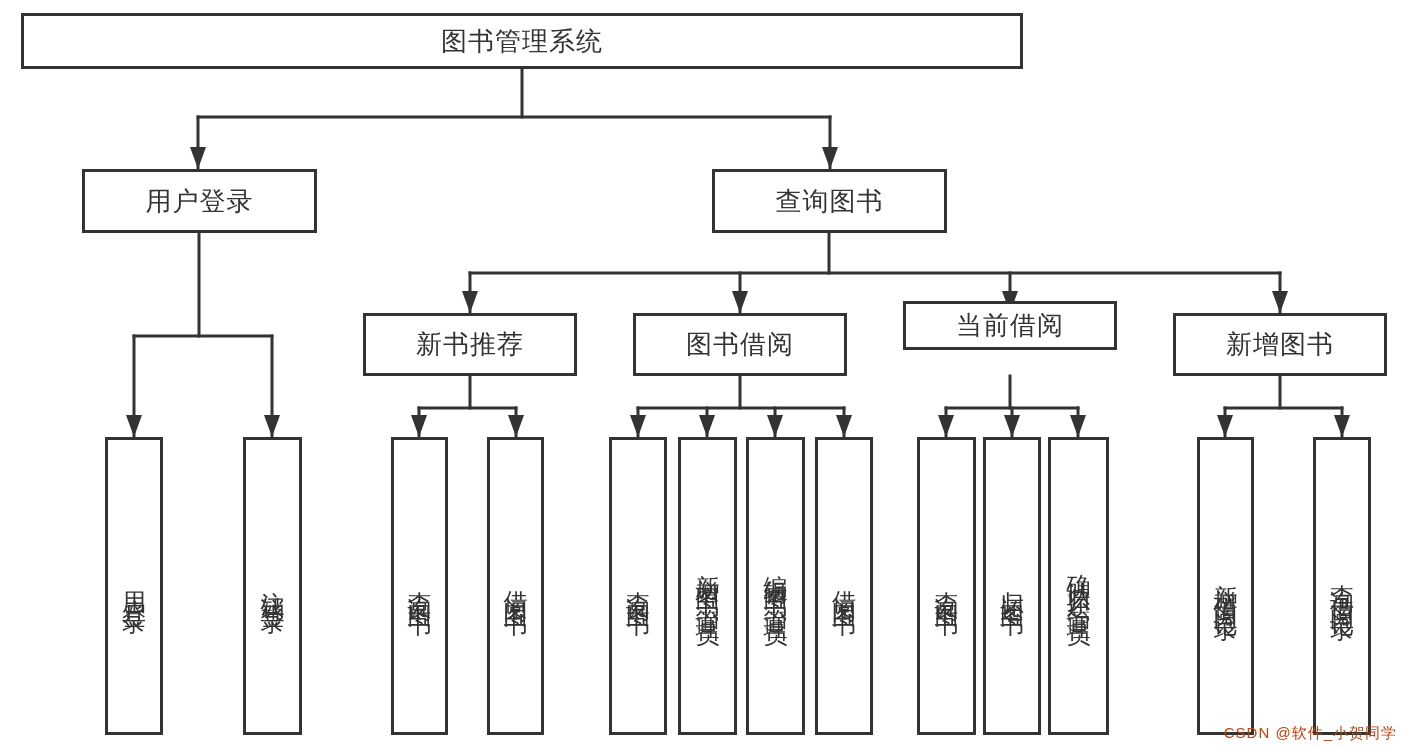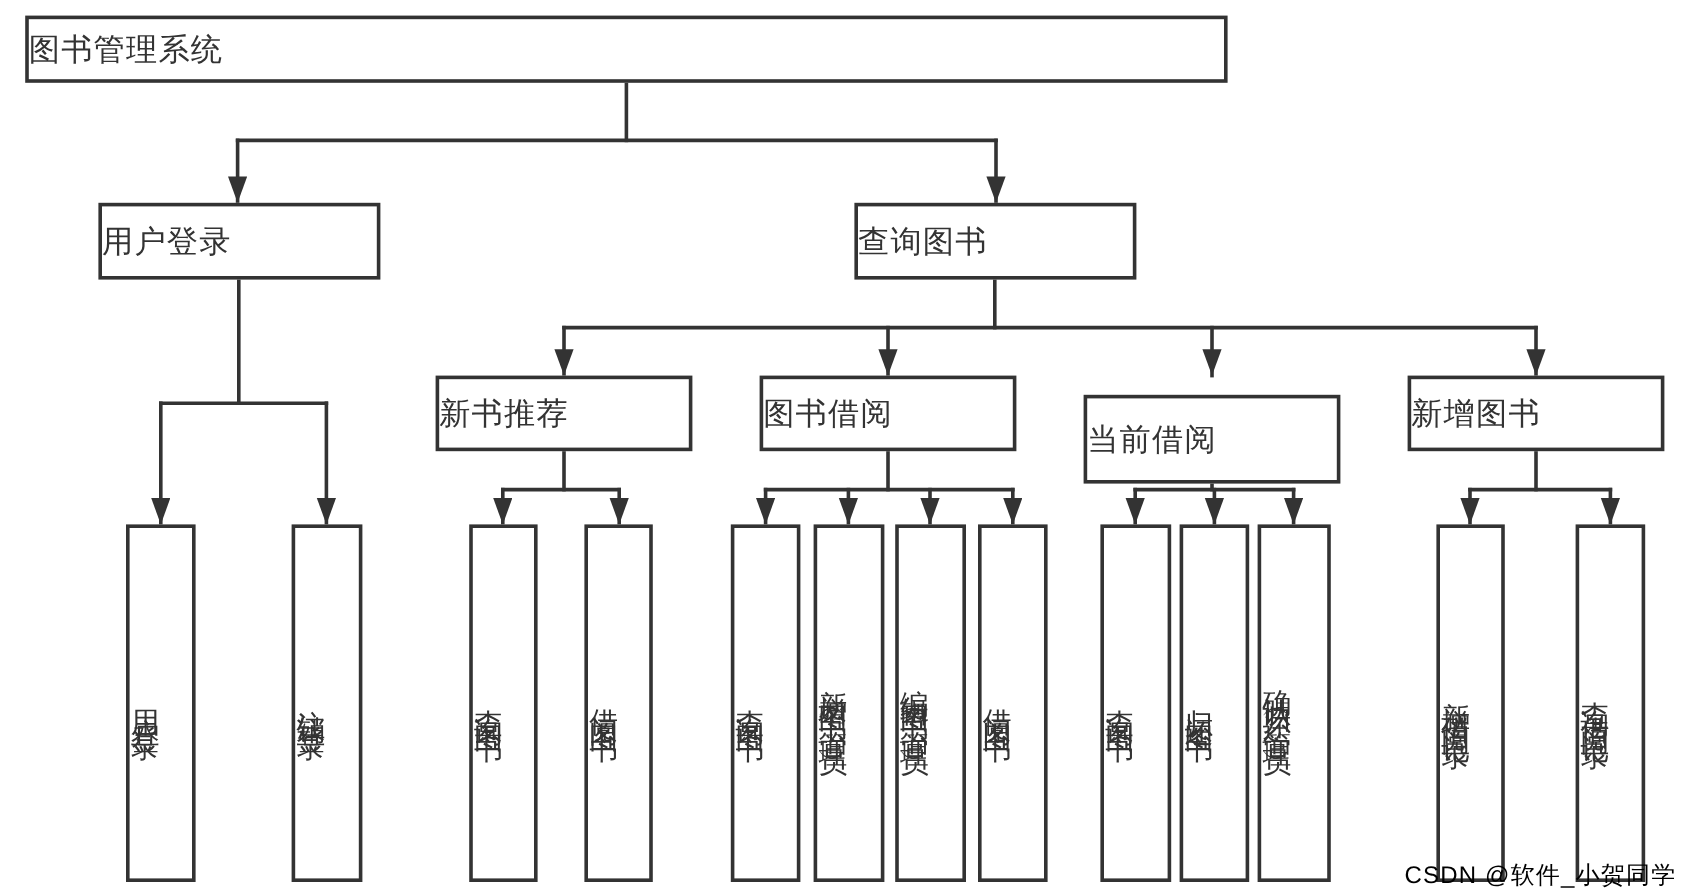--- a/index.html
+++ b/index.html
@@ -4,31 +4,31 @@
 <style>
   html,body { margin:0; padding:0; background:#ffffff; }
   .canvas {
     position:relative; width:1405px; height:747px; background:#ffffff;
     font-family:"Liberation Sans","DejaVu Sans",sans-serif; overflow:hidden;
   }
   .connectors { position:absolute; left:0; top:0; }
   .node {
     position:absolute; box-sizing:border-box;
     border:3px solid #333333; background:#ffffff; color:#333333;
-    display:flex; align-items:center; 
+    display:flex; align-items:center; justify-content:center;
     font-size:26px; letter-spacing:1px; white-space:nowrap;
   }
   .node.vert { font-size:24px; }
   .node.vert .lbl {
     writing-mode:vertical-rl; text-orientation:mixed;
     letter-spacing:7px; line-height:1; white-space:normal;
   }
   .watermark {
     position:absolute; right:8px; bottom:4px;
-    color:#000000; font-size:20px; letter-spacing:1px;
+    color:#c2410c; font-size:15px; letter-spacing:1px;
   }
 </style>
 </head>
 <body>
 
 <div class="canvas">
 
   <svg class="connectors" width="1405" height="747" viewBox="0 0 1405 747">
     <defs>
       <marker id="arrow" markerUnits="userSpaceOnUse" markerWidth="24" markerHeight="18" refX="22" refY="8" orient="auto">
@@ -103,21 +103,21 @@
   <div class="node" style="left:712px;top:169px;width:235px;height:64px">
     <span class="lbl">查询图书</span>
   </div>
 
   <div class="node" style="left:363px;top:313px;width:214px;height:63px">
     <span class="lbl">新书推荐</span>
   </div>
   <div class="node" style="left:633px;top:313px;width:214px;height:63px">
     <span class="lbl">图书借阅</span>
   </div>
-  <div class="node" style="left:903px;top:329px;width:214px;height:74px">
+  <div class="node" style="left:903px;top:301px;width:214px;height:49px">
     <span class="lbl">当前借阅</span>
   </div>
   <div class="node" style="left:1173px;top:313px;width:214px;height:63px">
     <span class="lbl">新增图书</span>
   </div>
 
   <div class="node vert" style="left:105px;top:437px;width:58px;height:298px">
     <span class="lbl">用户登录</span>
   </div>
   <div class="node vert" style="left:243px;top:437px;width:59px;height:298px">

